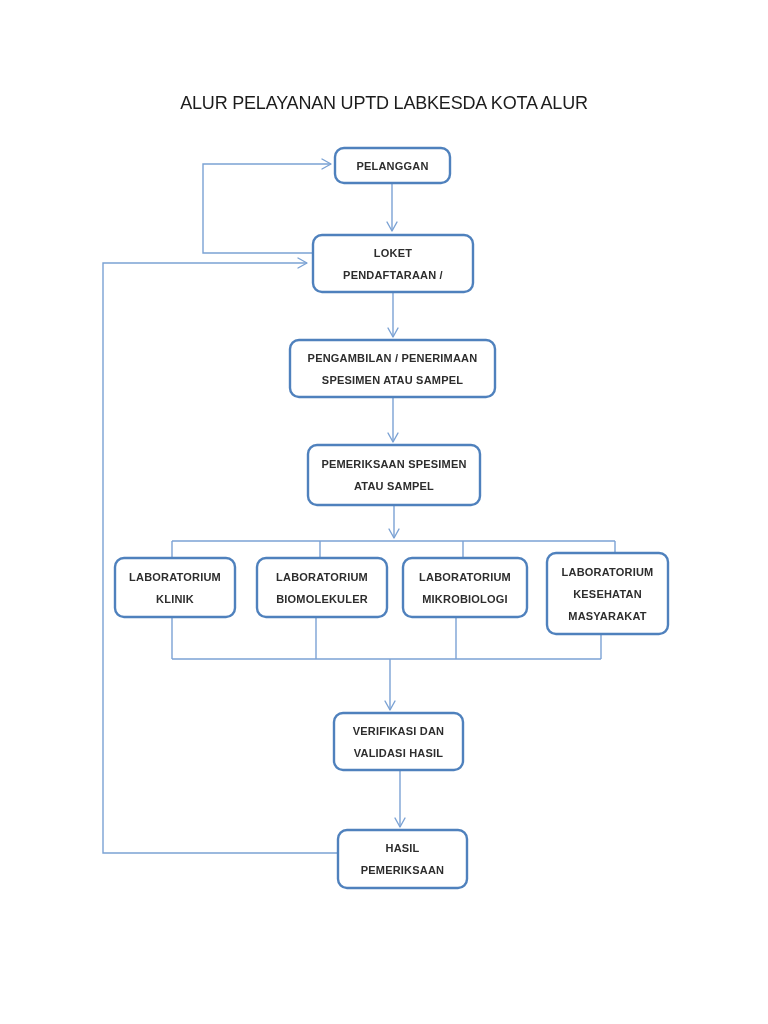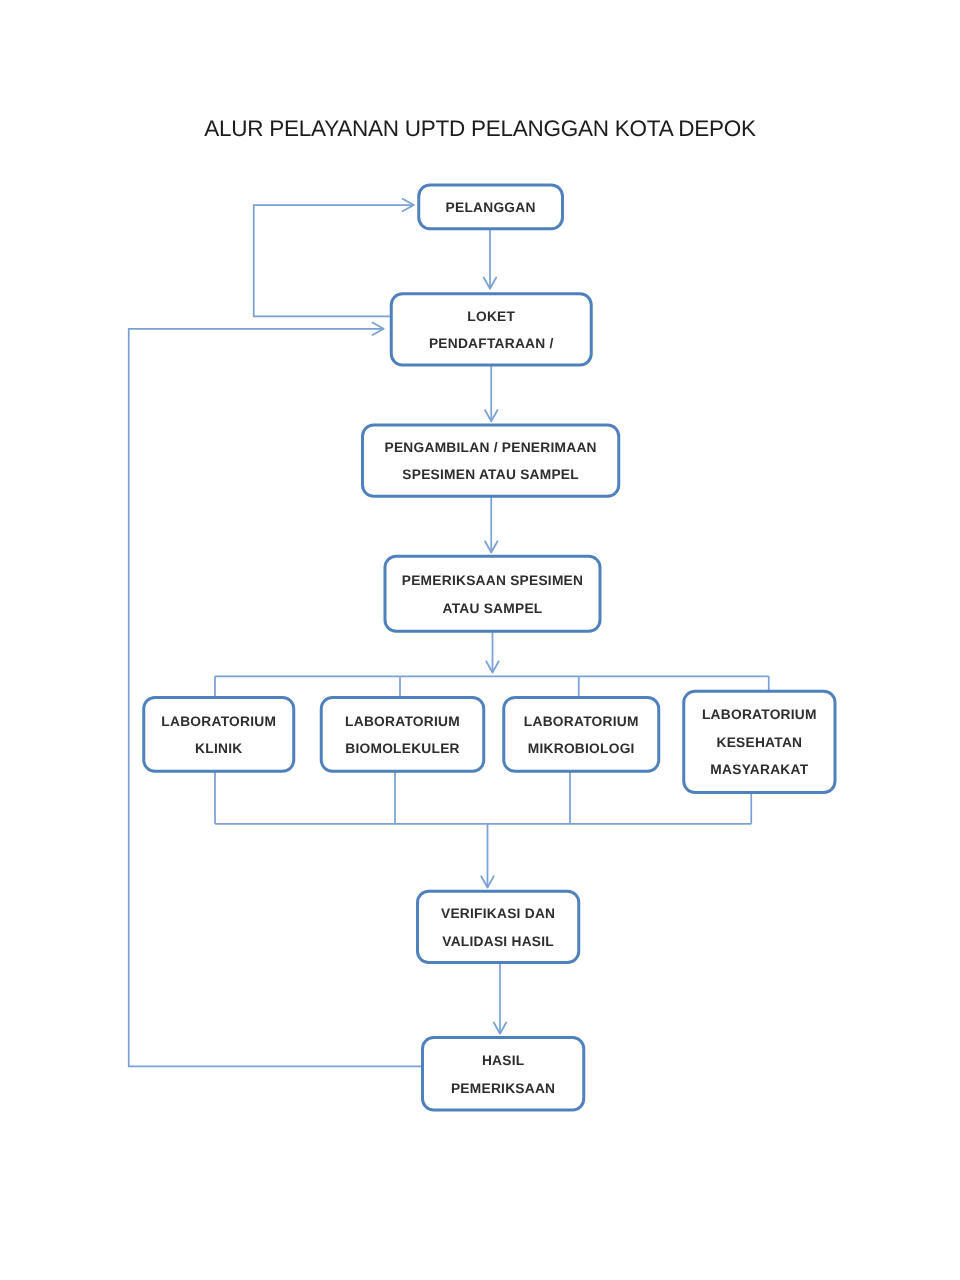--- a/index.html
+++ b/index.html
@@ -42,21 +42,21 @@
     font-weight: bold;
     font-size: 11px;
     text-anchor: middle;
     letter-spacing: 0.2px;
   }
 </style>
 </head>
 <body>
 
 <div class="page">
-  <h1 class="title">ALUR PELAYANAN UPTD PELANGGAN KOTA DEPOK</h1>
+  <h1 class="title">ALUR PELAYANAN UPTD LABKESDA KOTA ALUR</h1>
   <svg class="diagram" viewBox="0 0 768 1024" xmlns="http://www.w3.org/2000/svg">
       <polyline points="392,183 392,231" fill="none" stroke="#7ba2d4" stroke-width="1.4"></polyline>
       <polyline points="387,222 392,231 397,222" fill="none" stroke="#7ba2d4" stroke-width="1.4" stroke-linecap="round" stroke-linejoin="round"></polyline>
       <polyline points="393,292 393,337" fill="none" stroke="#7ba2d4" stroke-width="1.4"></polyline>
       <polyline points="388,328 393,337 398,328" fill="none" stroke="#7ba2d4" stroke-width="1.4" stroke-linecap="round" stroke-linejoin="round"></polyline>
       <polyline points="393,397 393,442" fill="none" stroke="#7ba2d4" stroke-width="1.4"></polyline>
       <polyline points="388,433 393,442 398,433" fill="none" stroke="#7ba2d4" stroke-width="1.4" stroke-linecap="round" stroke-linejoin="round"></polyline>
       <polyline points="394,505 394,538" fill="none" stroke="#7ba2d4" stroke-width="1.4"></polyline>
       <polyline points="389,529 394,538 399,529" fill="none" stroke="#7ba2d4" stroke-width="1.4" stroke-linecap="round" stroke-linejoin="round"></polyline>
       <polyline points="172,541 615,541" fill="none" stroke="#7ba2d4" stroke-width="1.4"></polyline>

